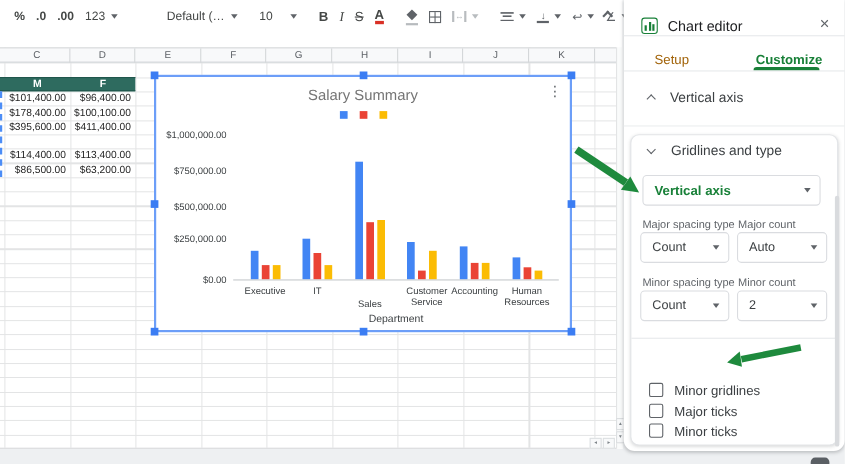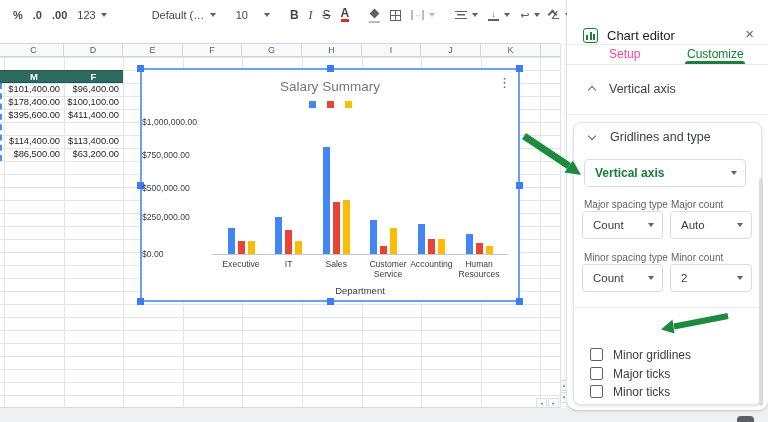--- a/index.html
+++ b/index.html
@@ -66,41 +66,41 @@
   .vscr-down { left:-1px; top:349px; width:8px; height:11px; }
 
   
   .chart-card { position:absolute; left:140px; top:68px; width:380px; height:234px;
       background:#fff; border:2px solid #6c9ef8; }
   .handle { position:absolute; width:7px; height:7px; background:#3b7df3; }
   .chart-title { position:absolute; left:0; top:9px; width:100%; text-align:center;
       font-size:13.5px; color:#757575; }
   .legend { position:absolute; left:0; top:31px; width:100%; display:flex; justify-content:center; gap:11px; }
   .legend span { width:7px; height:7px; display:inline-block; }
-  .ytick { position:absolute; width:64px; font-size:8.6px; color:#3c4043; }
+  .ytick { position:absolute; width:64px; text-align:right; font-size:8.6px; color:#3c4043; }
   .axisline { position:absolute; left:70px; top:184px; width:296px; height:1px; background:#c6c9cc; }
   .bargroup { position:absolute; top:0; width:27px; height:184px; }
   .bar { position:absolute; bottom:0; width:7px; }
   .catlabel { position:absolute; top:190px; width:52px; text-align:center;
       font-size:8.6px; line-height:1.15; color:#3c4043; }
   .xlabel { position:absolute; left:70px; top:215px; width:296px; text-align:center;
       font-size:9.5px; color:#3c4043; }
   .chart-menu { position:absolute; right:7px; top:6px; font-size:13px; color:#5f6368; line-height:13px; }
 
   
   .panel { position:absolute; left:567px; top:0; width:201px; height:410px; background:#fff;
       border-radius:0 0 10px 10px; box-shadow:0 1px 3px rgba(60,64,67,.25); font-size:12px; color:#3c4043; }
-  .panel-header { position:absolute; left:0; top:16px; width:100%; height:29px; border-bottom:1px solid #e7e9eb; }
+  .panel-header { position:absolute; left:0; top:4px; width:100%; height:29px; border-bottom:1px solid #e7e9eb; }
   .ce-icon { position:absolute; left:16px; top:12px; width:15px; height:15px; border:1.6px solid #188038; border-radius:3px; }
   .ce-icon i { position:absolute; bottom:2px; width:2px; background:#188038; }
   .ce-title { position:absolute; left:40px; top:12px; font-size:13px; color:#202124; }
   .close-x { position:absolute; right:14px; top:9px; font-size:15px; color:#5f6368; }
   .tab { position:absolute; top:47px; font-size:12px; }
-  .tab-setup { left:42px; color:#ec4899; }
-  .tab-customize { left:120px; color:#188038; font-weight:normal; }
+  .tab-setup { left:28px; color:#a16207; }
+  .tab-customize { left:120px; color:#188038; font-weight:bold; }
   .tab-underline { position:absolute; left:118px; top:61px; width:60px; height:3px; background:#188038; border-radius:3px 3px 0 0; }
   .panel-div2 { position:absolute; left:0; top:64px; width:100%; height:1px; background:#e7e9eb; }
   .panel-div3 { position:absolute; left:0; top:114px; width:100%; height:1px; background:#eceeef; }
   .chev-right { display:inline-block; width:6px; height:6px; border-right:1.6px solid #5f6368;
       border-top:1.6px solid #5f6368; transform:rotate(45deg); }
   .chev-down { display:inline-block; width:6px; height:6px; border-right:1.6px solid #5f6368;
       border-bottom:1.6px solid #5f6368; transform:rotate(45deg); }
   .collapsed-row { position:absolute; left:0; top:66px; width:100%; height:48px; }
   .collapsed-row .chev-right { position:absolute; left:22px; top:21px; }
   .collapsed-row span { position:absolute; left:42px; top:16px; font-size:12.5px; }
@@ -286,21 +286,21 @@
   <div class="handle" style="left:-5px;bottom:-5px"></div>
   <div class="handle" style="left:185px;bottom:-5px"></div>
   <div class="handle" style="right:-5px;bottom:-5px"></div>
 <div class="ytick" style="left: 0px; top: 179px;">$0.00</div>
     <div class="ytick" style="left: 0px; top: 142px;">$250,000.00</div>
     <div class="ytick" style="left: 0px; top: 113px;">$500,000.00</div>
     <div class="ytick" style="left: 0px; top: 80px;">$750,000.00</div>
     <div class="ytick" style="left: 0px; top: 47px;">$1,000,000.00</div>
     <div class="catlabel" style="left: 73px;">Executive</div>
     <div class="catlabel" style="left: 120.6px;">IT</div>
-    <div class="catlabel" style="left: 168.2px;">Sales</div>
+    <div class="catlabel" style="left: 168.2px; margin-top: 12px;">Sales</div>
     <div class="catlabel" style="left: 220px;">Customer Service</div>
     <div class="catlabel" style="left: 263.4px;">Accounting</div>
     <div class="catlabel" style="left: 311px;">Human Resources</div>
   </div>
 
 <div class="panel">
   <div class="panel-header">
     <div class="ce-icon">
       <i style="left:2px;height:5px"></i>
         <i style="left:5.5px;height:8px"></i>

